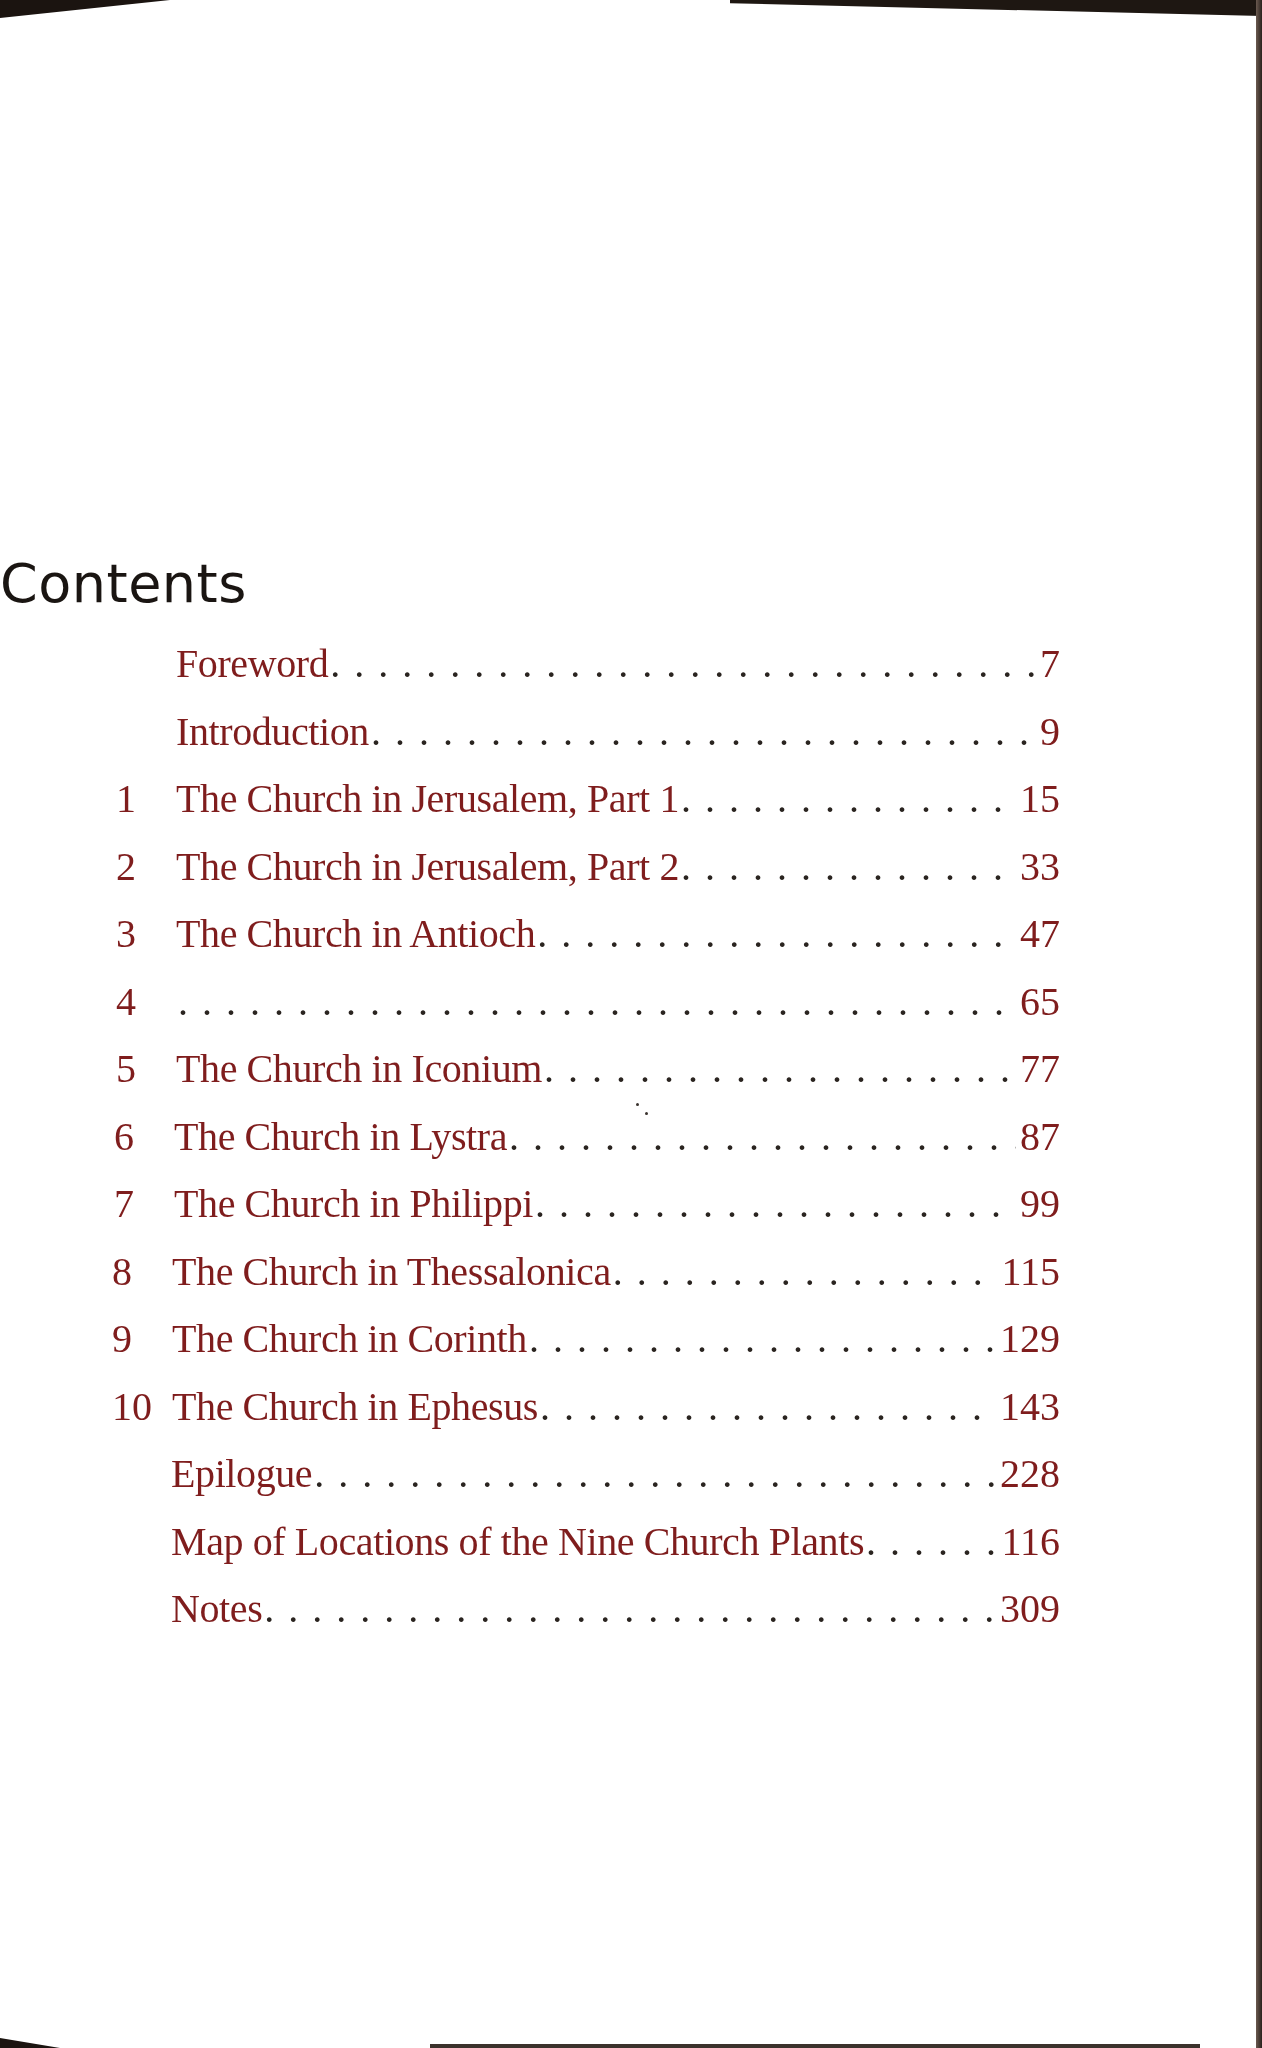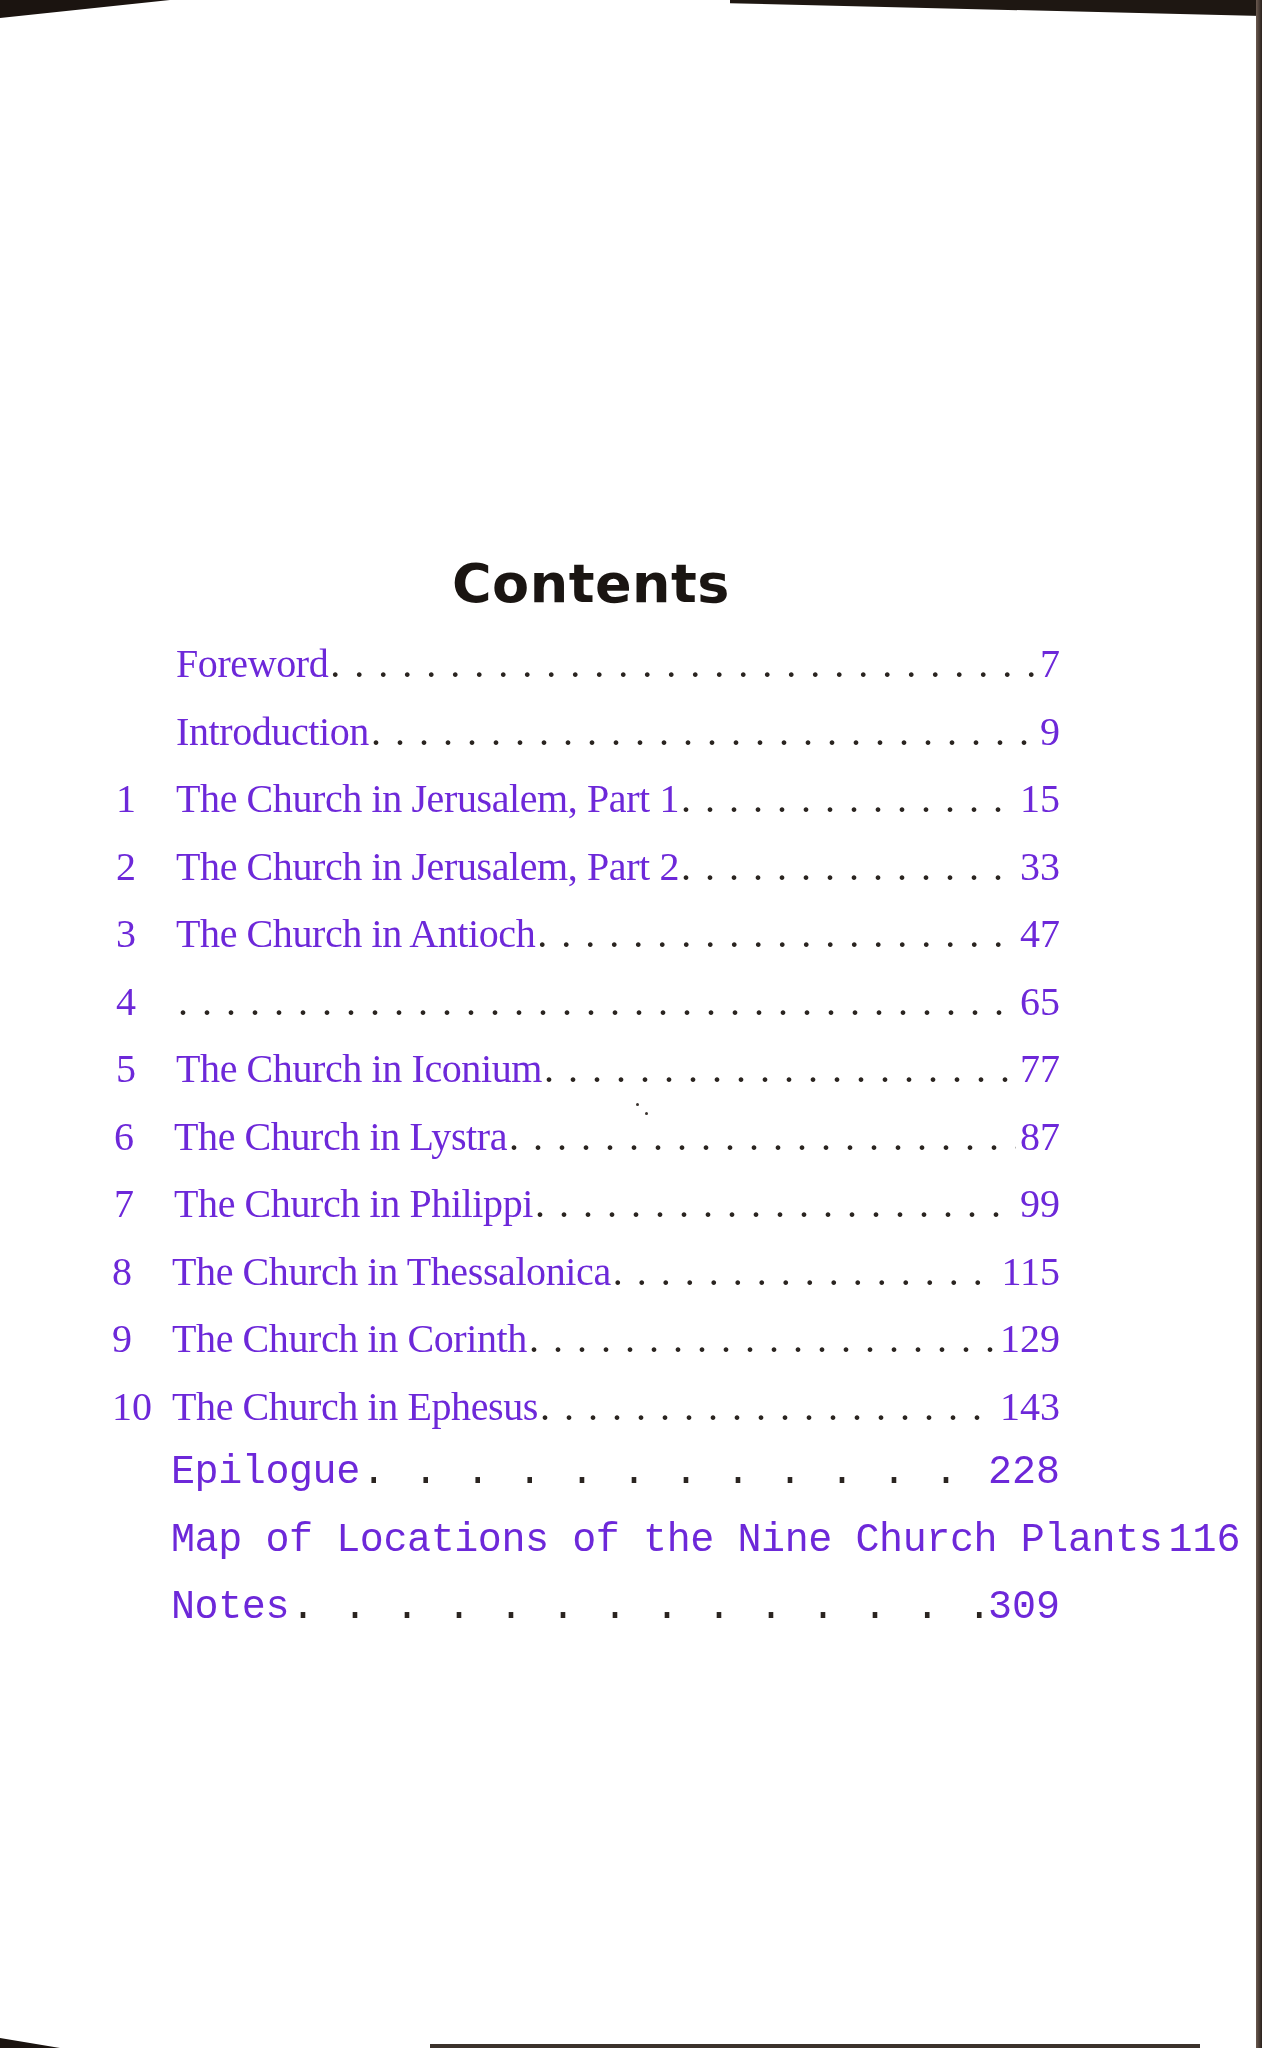--- a/index.html
+++ b/index.html
@@ -51,41 +51,40 @@
       left: 430px; bottom: 0;
       width: 770px; height: 4px;
       background: #3b322c;
     }
 
     .page-title {
       position: absolute;
       top: 516px;
       left: 0;
       width: 1182px;
-      text-align: center;
       font-family: "DejaVu Sans", sans-serif;
-      font-weight: bold;
+      font-weight: normal;
       font-size: 54px;
       letter-spacing: 0.5px;
       color: #1a1512;
     }
 
     .toc {
       position: absolute;
       top: 640px;
       left: 110px;
       width: 950px;
     }
     .toc-row {
       display: flex;
       align-items: baseline;
       height: 67.5px;
       font-family: "Liberation Serif", serif;
       font-size: 40px;
-      color: #6d28d9;
+      color: #7f1d1d;
       white-space: nowrap;
     }
     .toc-num {
       display: inline-block;
       width: 66px;
       flex: 0 0 66px;
       padding-left: 6px;
       box-sizing: border-box;
     }
     .toc-label {
@@ -104,21 +103,21 @@
       letter-spacing: 2px;
     }
     .toc-page {
       flex: 0 0 auto;
       text-align: right;
       min-width: 20px;
     }
     
     .toc-row.shift-1 { margin-left: -2px; }
     .toc-row.shift-2 { margin-left: -4px; }
-    .toc-row.shift-3 { margin-left: -5px; font-family: Liberation Mono, monospace; }
+    .toc-row.shift-3 { margin-left: -5px; }
 
     .stray-mark {
       position: absolute;
       width: 3px; height: 3px;
       border-radius: 50%;
       background: #3a322d;
     }
   </style>
 </head>
 <body>

